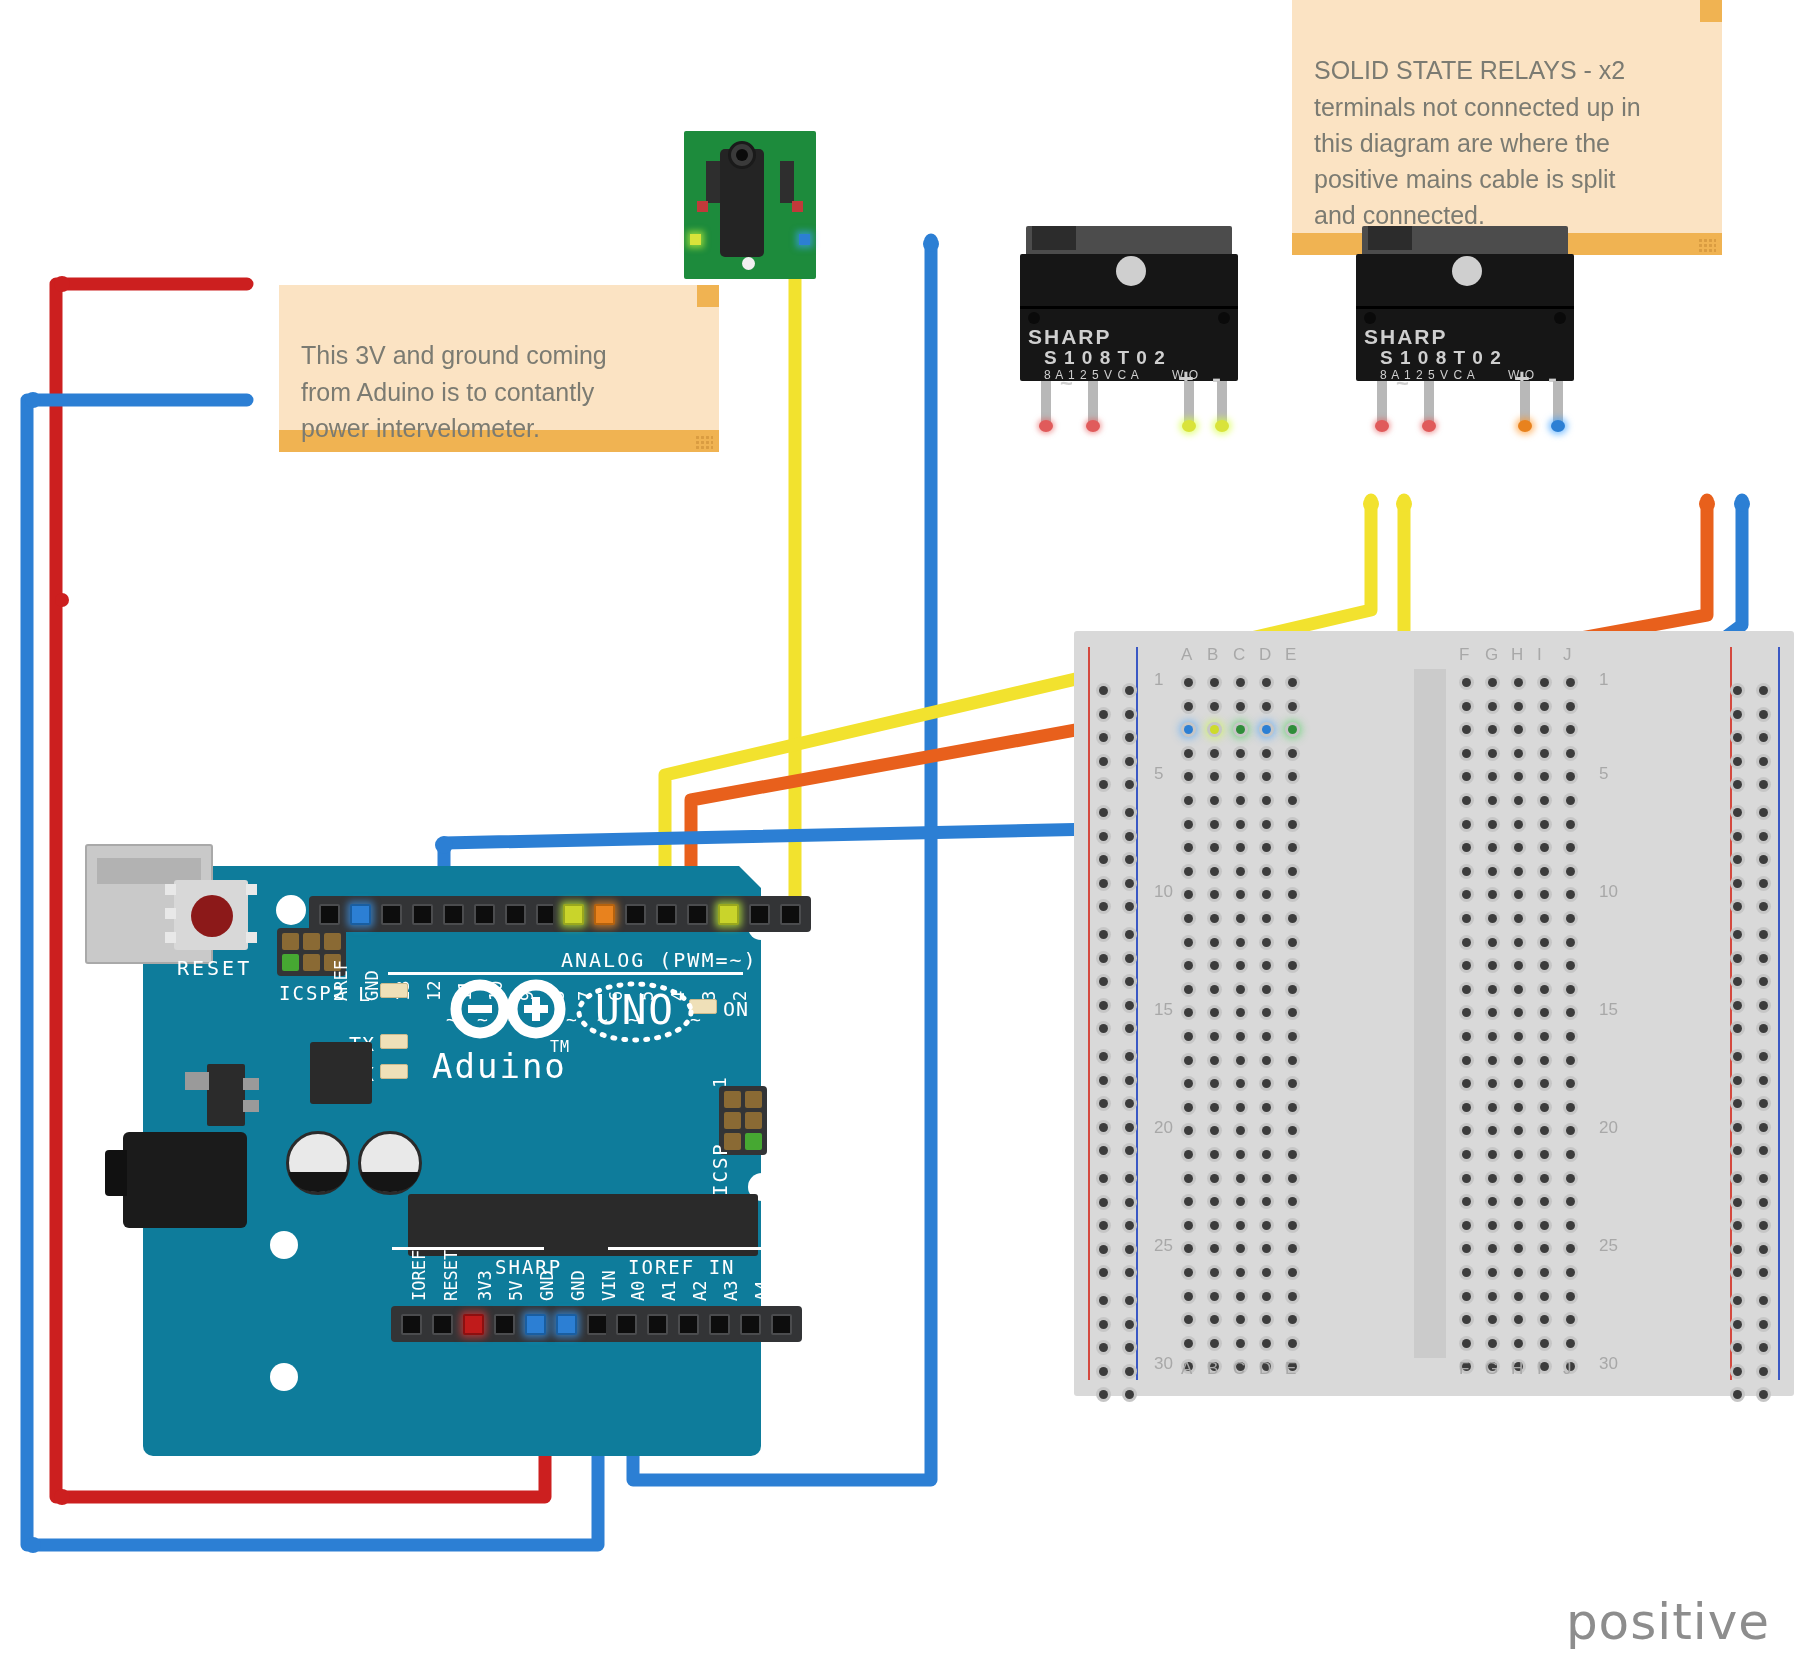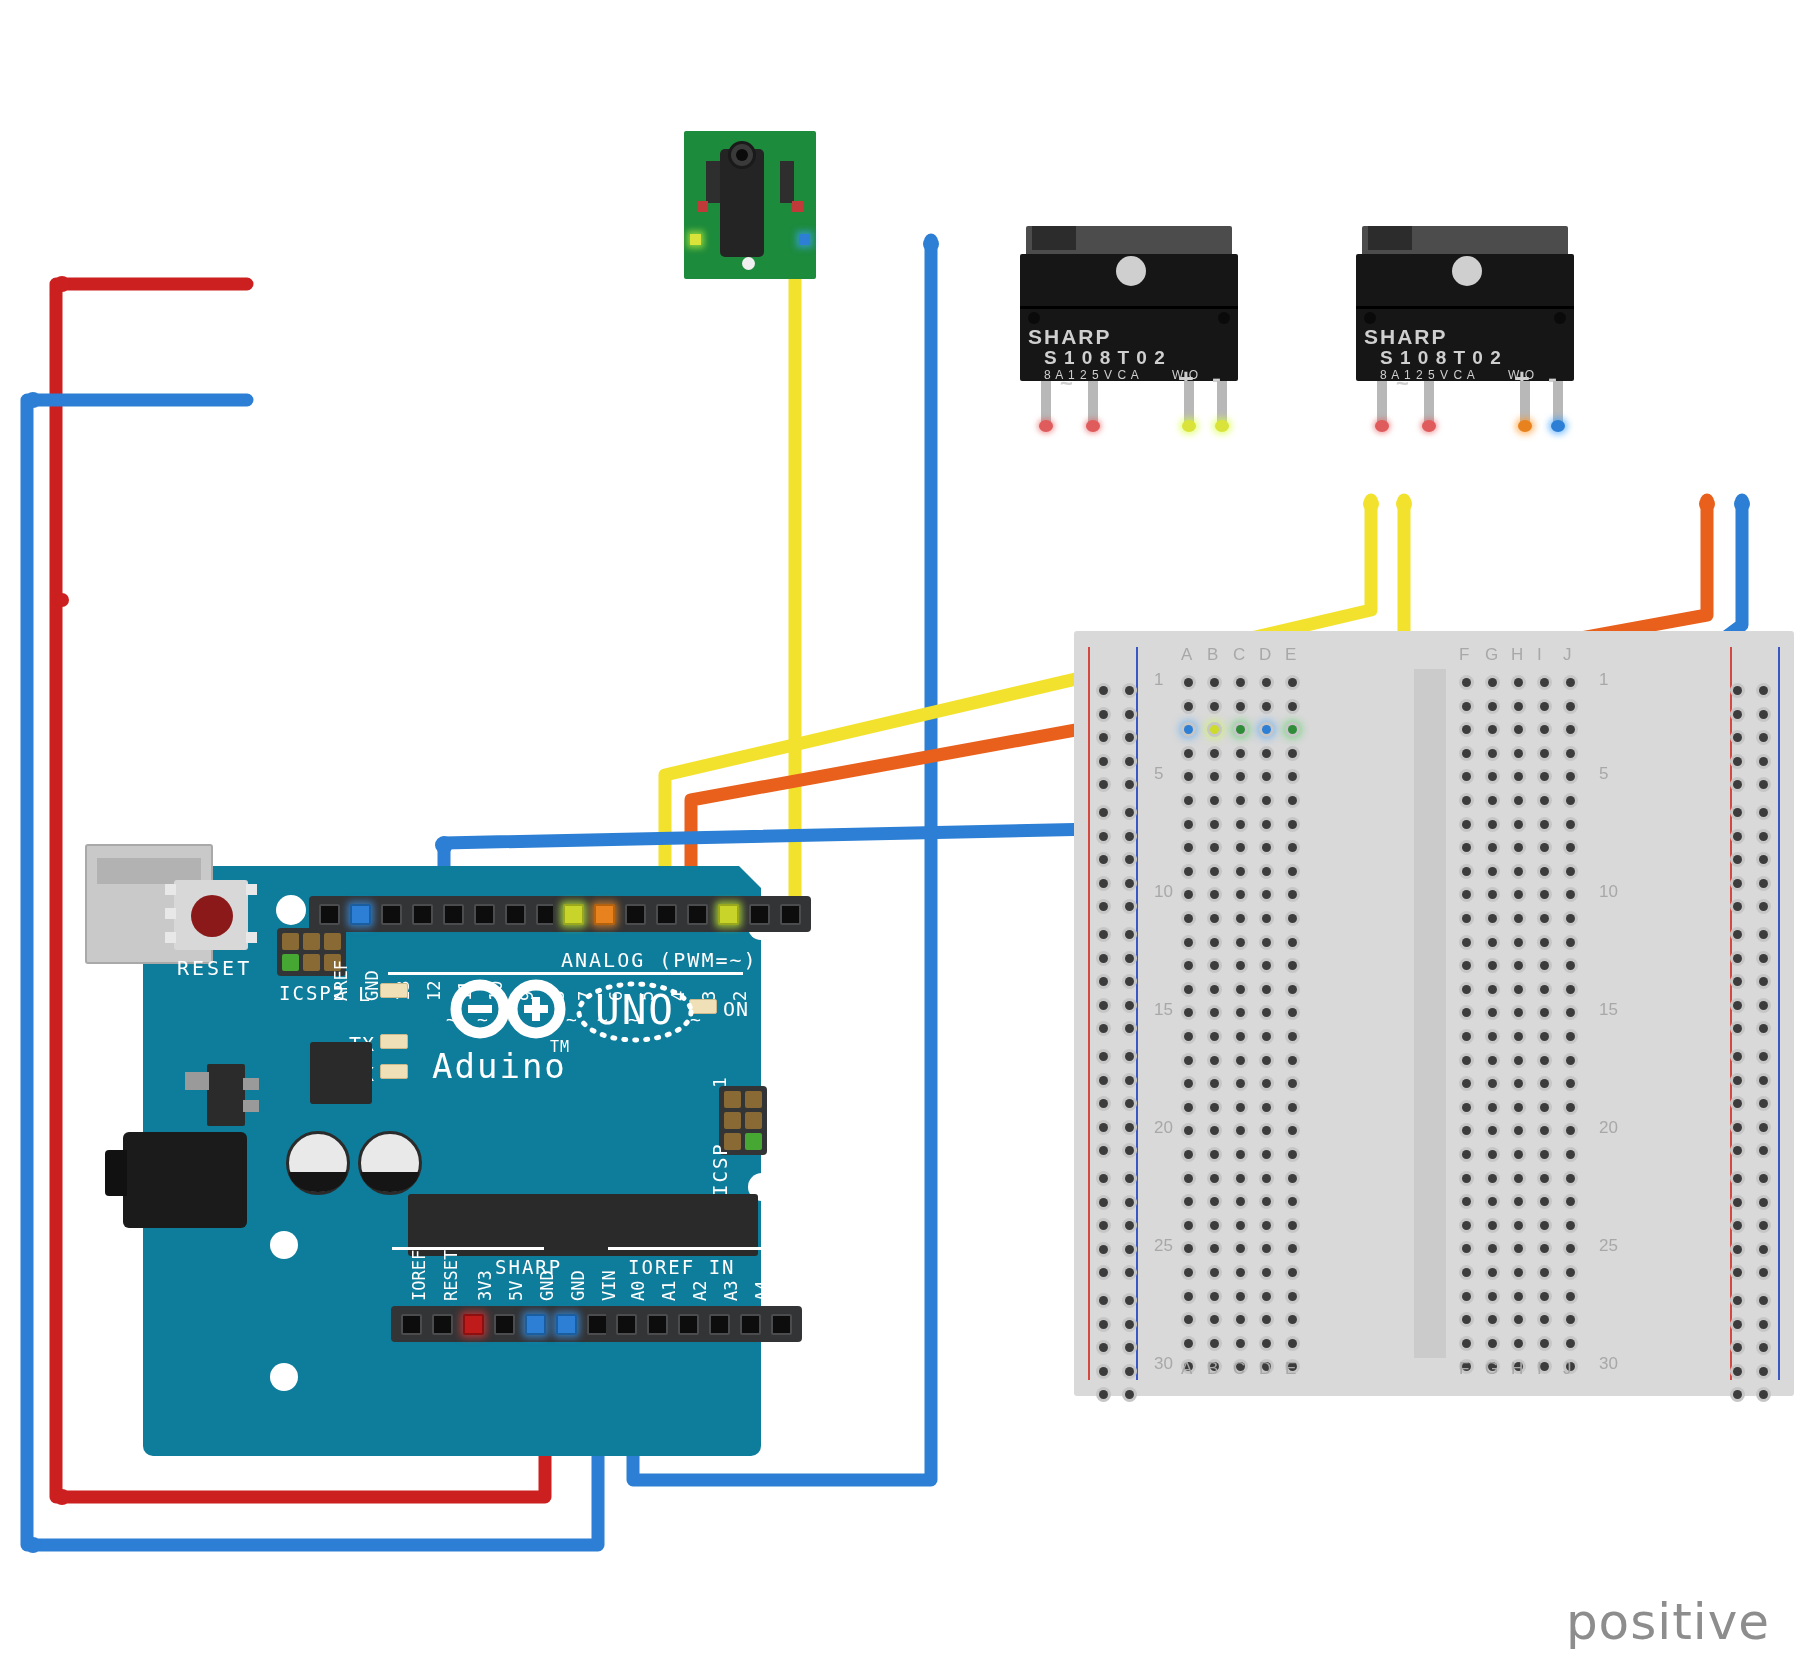--- a/index.html
+++ b/index.html
@@ -333,21 +333,39 @@
       <circle cx="1742" cy="504" r="8" fill="#2c7fd4"></circle>
     </g>
 
     <g>
       <path class="w wb" d="M 444,905 L 444,843 L 1382,823"></path>
       <circle cx="444" cy="845" r="9" fill="#2c7fd4"></circle>
     </g>
   </svg>
 
 
-
+  <div class="note" style="left:1292px; top:0; width:430px; height:255px;">
+    <div class="note-text">SOLID STATE RELAYS - x2
+terminals not connected up in
+this diagram are where the
+positive mains cable is split
+and connected.</div>
+    <div class="note-band"></div>
+    <div class="note-corner"></div>
+    <div class="note-grip"></div>
+  </div>
+
+  <div class="note" style="left:279px; top:285px; width:440px; height:167px;">
+    <div class="note-text">This 3V and ground coming
+from Aduino is to contantly
+power intervelometer.</div>
+    <div class="note-band"></div>
+    <div class="note-corner"></div>
+    <div class="note-grip"></div>
+  </div>
 
   <div id="jack-board">
     <div class="jack-wing" style="left:22px;"></div>
     <div class="jack-wing" style="right:22px;"></div>
     <div class="jack-body"></div>
     <div class="jack-ring"></div>
     <div class="jack-hole"></div>
     <div class="pad red" style="left:13px; top:70px;"></div>
     <div class="pad red" style="right:13px; top:70px;"></div>
     <div class="pad lit-y" style="left:6px; top:103px;"></div>

